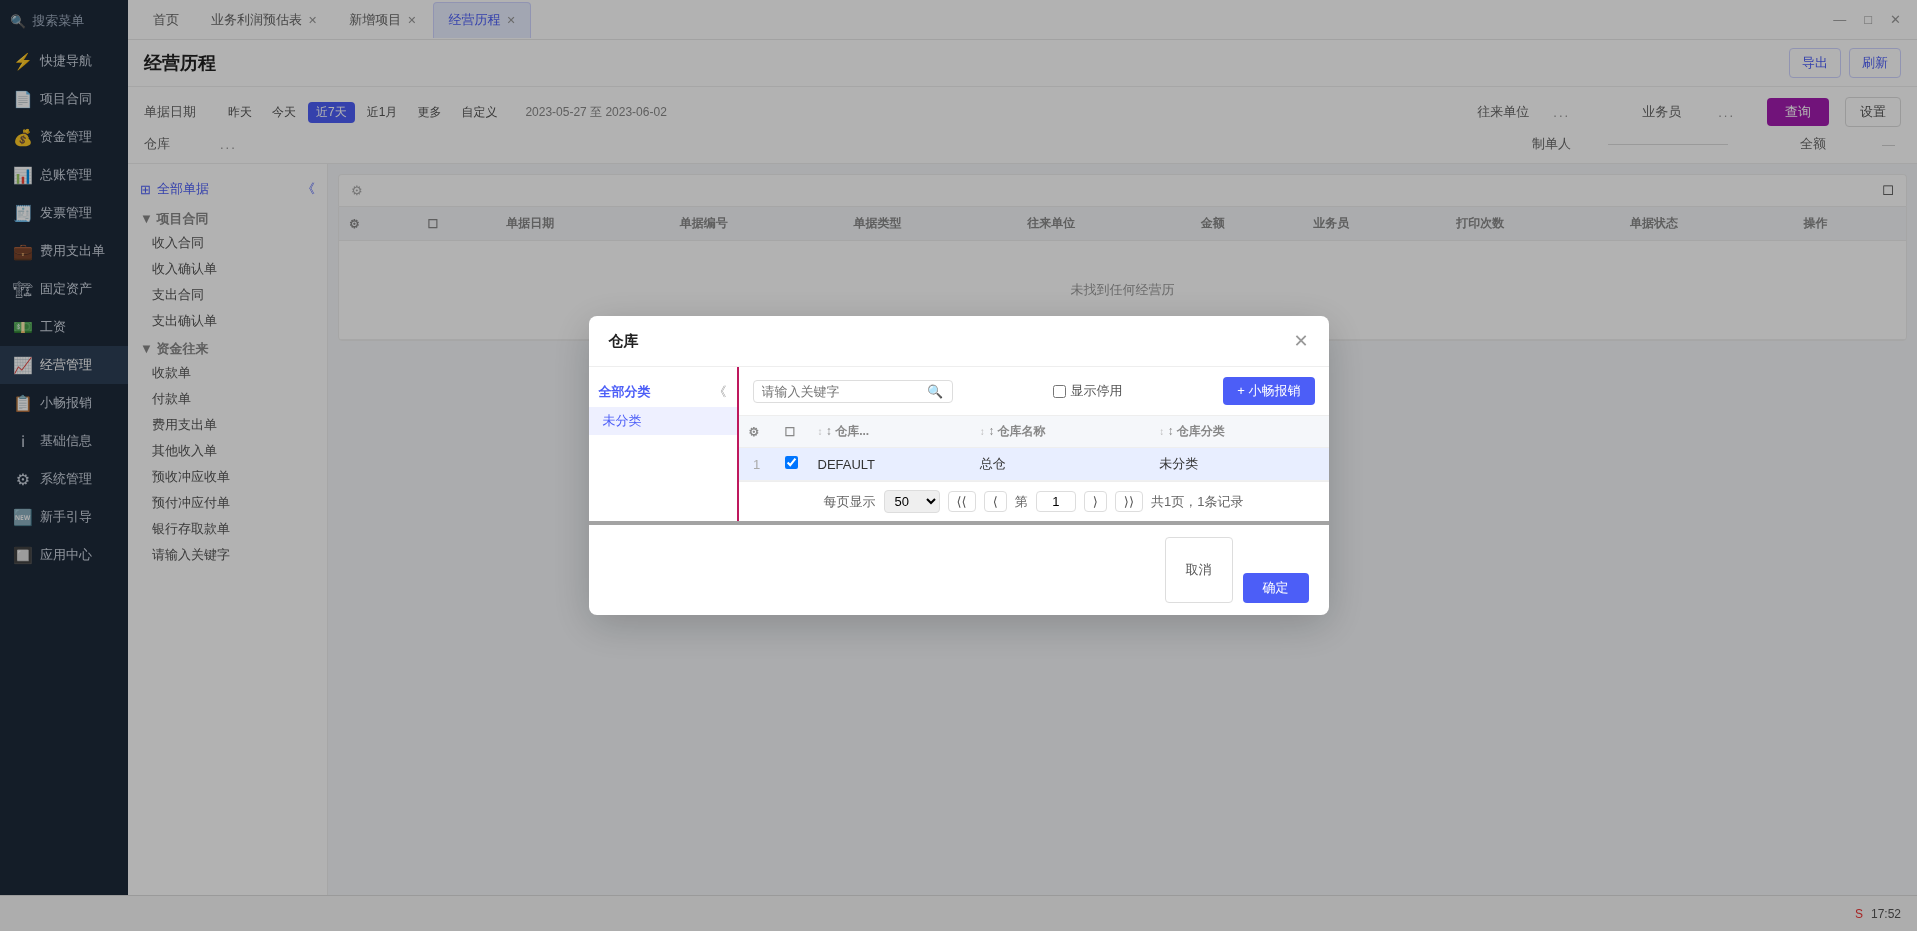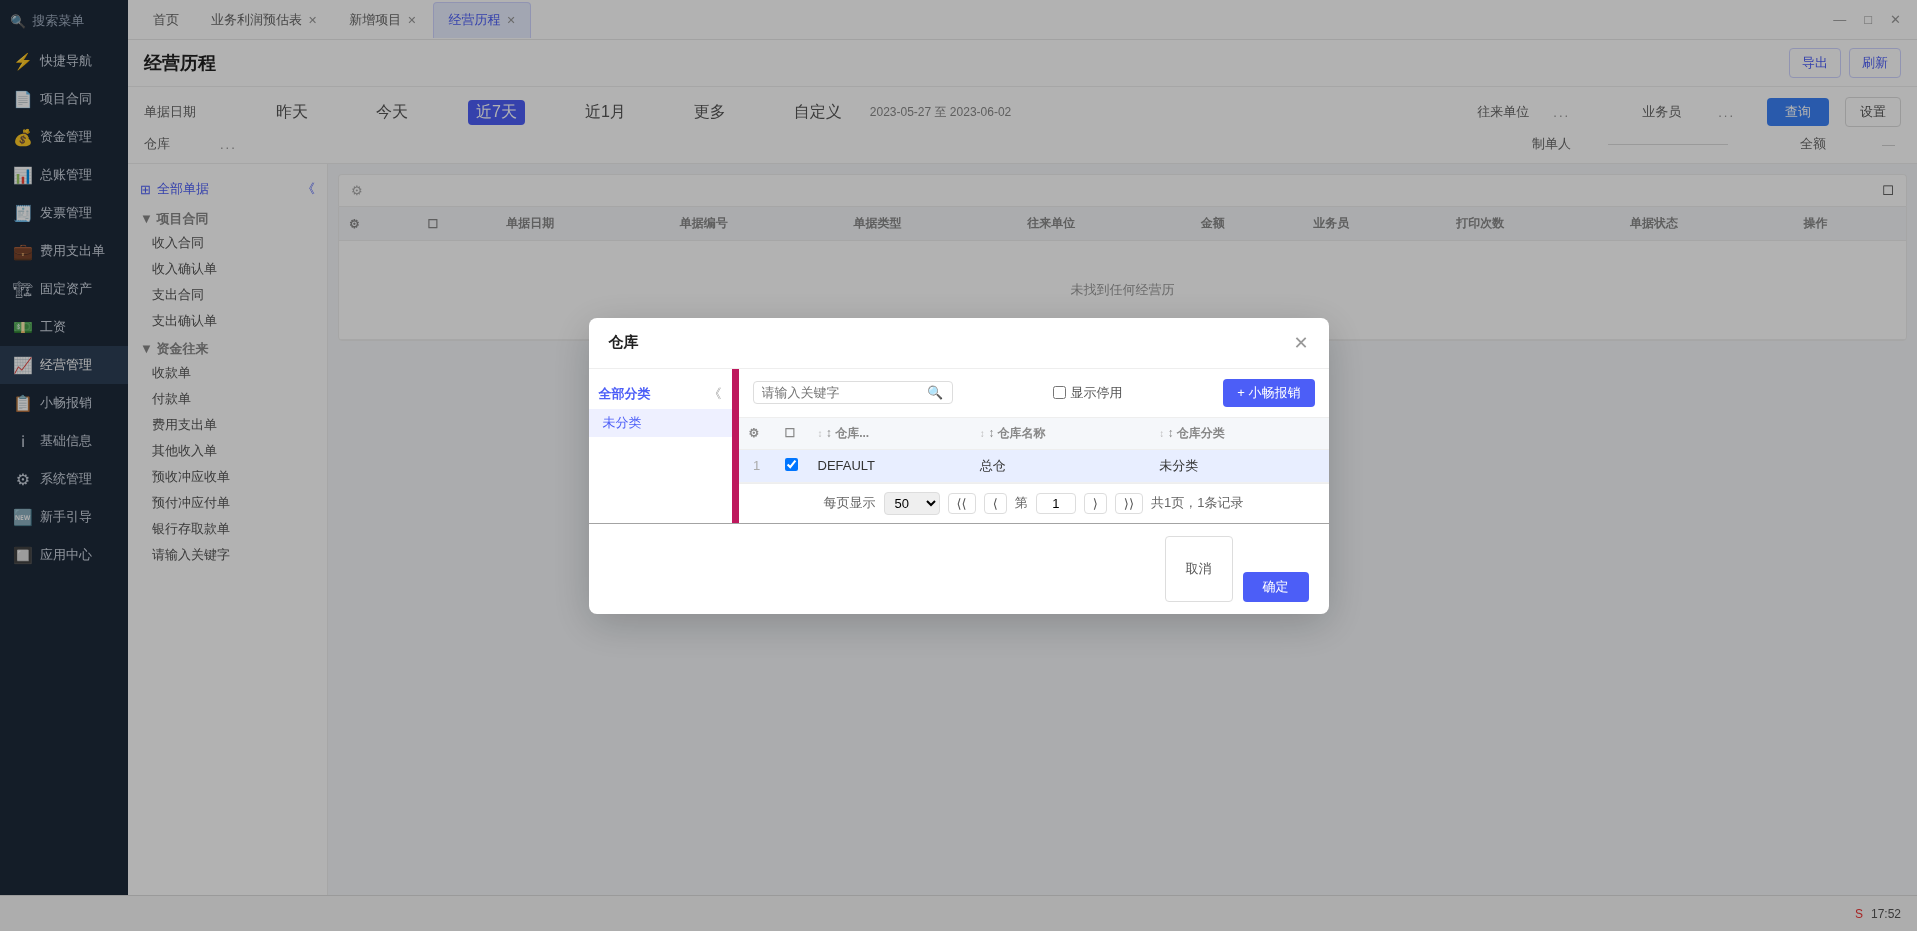--- a/index.html
+++ b/index.html
@@ -40,25 +40,25 @@
     .header-actions { display: flex; gap: 8px; align-items: center; }
     .btn-export, .btn-refresh { padding: 5px 12px; border: 1px solid #d0d5ff; border-radius: 4px; cursor: pointer; font-size: 13px; color: #4c5ef7; background: #fff; display: flex; align-items: center; gap: 4px; }
 
     
     .filter-bar {
       background: #fff; padding: 10px 16px; border-bottom: 1px solid #eee; display: flex; flex-direction: column; gap: 8px;
     }
     .filter-row { display: flex; align-items: center; gap: 16px; flex-wrap: wrap; }
     .filter-label { color: #666; font-size: 13px; min-width: 60px; }
     .date-tabs { display: flex; gap: 4px; align-items: center; }
-    .date-tab { padding: 2px 8px; border-radius: 4px; cursor: pointer; font-size: 16px; color: #555; margin-left: 48px; }
+    .date-tab { padding: 2px 8px; border-radius: 4px; cursor: pointer; font-size: 12px; color: #555; }
     .date-tab.active { background: #4c5ef7; color: #fff; border-radius: 4px; }
     .date-range { font-size: 12px; color: #888; margin-left: 4px; }
     .filter-dots { color: #999; cursor: pointer; letter-spacing: 2px; }
-    .btn-query { padding: 5px 18px; background: #3b82f6; color: #fff; border: none; border-radius: 4px; cursor: pointer; font-size: 13px; }
+    .btn-query { padding: 5px 18px; background: #a21caf; color: #fff; border: none; border-radius: 4px; cursor: pointer; font-size: 13px; }
     .btn-settings { padding: 5px 14px; border: 1px solid #ddd; border-radius: 4px; cursor: pointer; font-size: 13px; color: #555; background: #fff; }
 
     
     .content-area { display: flex; flex: 1; overflow: hidden; }
     .left-panel { width: 200px; background: #fff; border-right: 1px solid #eee; overflow-y: auto; padding: 10px 0; }
     .left-panel-header { display: flex; align-items: center; justify-content: space-between; padding: 6px 12px; font-size: 13px; color: #4c5ef7; cursor: pointer; }
     .left-panel-group { padding: 6px 12px 2px; font-size: 13px; color: #888; font-weight: bold; display: flex; align-items: center; gap: 4px; }
     .left-panel-sub { padding: 4px 24px; cursor: pointer; font-size: 13px; color: #555; }
 
     
@@ -78,38 +78,38 @@
     .overlay { position: fixed; top: 0; left: 0; width: 100%; height: 100%; background: rgba(0,0,0,0.3); z-index: 100; display: flex; align-items: center; justify-content: center; }
 
     
     .dialog {
       background: #fff; border-radius: 8px; width: 740px; max-height: 500px; display: flex; flex-direction: column; box-shadow: 0 10px 40px rgba(0,0,0,0.2);
     }
     .dialog-header { padding: 14px 20px; border-bottom: 1px solid #eee; display: flex; align-items: center; justify-content: space-between; }
     .dialog-title { font-size: 15px; font-weight: bold; color: #222; }
     .dialog-close { cursor: pointer; color: #999; font-size: 18px; }
     .dialog-body { display: flex; flex: 1; overflow: hidden; }
-    .dialog-sidebar { width: 150px; border-right: 7px solid #be185d; padding: 10px 0; overflow-y: auto; }
+    .dialog-sidebar { width: 150px; border-right: 2px solid #be185d; padding: 10px 0; overflow-y: auto; }
     .dialog-sidebar-header { display: flex; align-items: center; justify-content: space-between; padding: 6px 10px; font-size: 13px; cursor: pointer; }
     .dialog-sidebar-header .label { color: #4c5ef7; font-weight: bold; }
     .dialog-sidebar-item { padding: 5px 14px; cursor: pointer; font-size: 13px; color: #555; }
     .dialog-sidebar-item.active { color: #4c5ef7; background: #eef0ff; }
     .dialog-main { flex: 1; display: flex; flex-direction: column; overflow: hidden; }
     .dialog-toolbar { padding: 10px 14px; display: flex; align-items: center; justify-content: space-between; border-bottom: 1px solid #eee; }
     .dialog-search { display: flex; align-items: center; border: 1px solid #ddd; border-radius: 4px; padding: 3px 8px; gap: 6px; font-size: 13px; }
     .dialog-search input { border: none; outline: none; font-size: 13px; width: 160px; }
     .dialog-checkbox { display: flex; align-items: center; gap: 4px; font-size: 13px; color: #555; cursor: pointer; }
     .btn-add-warehouse { background: #4c5ef7; color: #fff; border: none; border-radius: 4px; padding: 5px 14px; cursor: pointer; font-size: 13px; display: flex; align-items: center; gap: 4px; }
     .dialog-table-wrap { flex: 1; overflow-y: auto; }
     .dialog-table { width: 100%; border-collapse: collapse; }
     .dialog-table th { background: #f5f7fa; border-bottom: 1px solid #eee; padding: 7px 10px; font-size: 12px; color: #888; text-align: left; }
     .dialog-table td { border-bottom: 1px solid #f0f0f0; padding: 7px 10px; font-size: 13px; }
     .dialog-table tr.selected td { background: #e8eeff; }
     .dialog-footer-bar { padding: 8px 14px; border-top: 1px solid #eee; display: flex; align-items: center; justify-content: center; gap: 8px; font-size: 13px; color: #666; }
-    .dialog-actions { padding: 12px 20px; border-top: 1px solid #a3a3a3; display: flex; justify-content: flex-end; gap: 10px; }
+    .dialog-actions { padding: 12px 20px; border-top: 4px solid #a3a3a3; display: flex; justify-content: flex-end; gap: 10px; }
     .btn-cancel { padding: 6px 20px; border: 1px solid #ddd; border-radius: 4px; cursor: pointer; background: #fff; font-size: 13px; color: #555; }
     .btn-confirm { padding: 6px 20px; background: #4c5ef7; color: #fff; border: none; border-radius: 4px; cursor: pointer; font-size: 13px; margin-top: 36px; }
     .col-icon { width: 36px; text-align: center; color: #aaa; }
     .col-cb { width: 30px; text-align: center; }
     .sort-icon { font-size: 10px; color: #bbb; }
 
     
     .taskbar { position: fixed; bottom: 0; left: 0; width: 100%; height: 36px; background: #f8f8f8; border-top: 1px solid #ddd; display: flex; align-items: center; justify-content: flex-end; padding: 0 16px; gap: 8px; font-size: 12px; color: #555; z-index: 50; }
 
     

